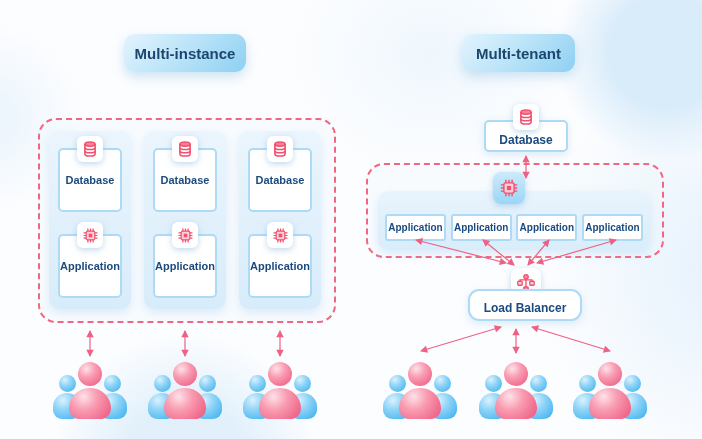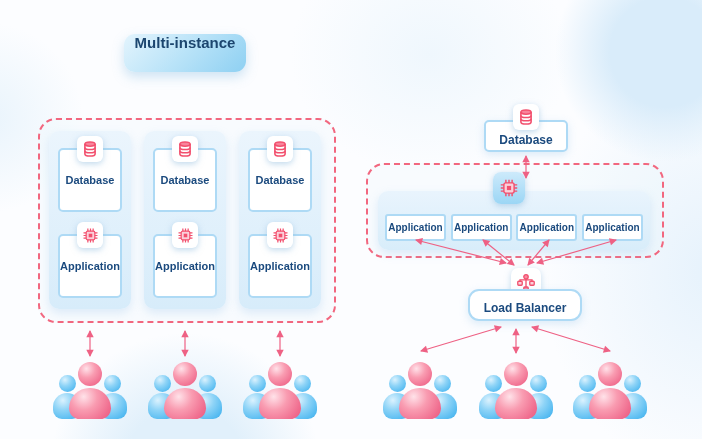--- a/index.html
+++ b/index.html
@@ -10,21 +10,21 @@
     background-image:
       radial-gradient(110px 110px at 665px 52px, #d9ecfa 0%, #d9ecfa 50%, rgba(217,236,250,0) 100%),
       radial-gradient(135px 135px at 185px 468px, #e1f0fb 0%, #e1f0fb 45%, rgba(225,240,251,0) 100%),
       radial-gradient(95px 95px at -12px 118px, #e9f4fc 0%, rgba(233,244,252,0) 100%),
       radial-gradient(170px 210px at 712px 270px, #e6f2fc 0%, rgba(230,242,252,0) 100%),
       radial-gradient(140px 120px at 430px 55px, #eff7fd 0%, rgba(239,247,253,0) 100%);
   }
   .scene{position:absolute;inset:0;width:702px;height:439px;}
 
   .badge{
-    position:absolute;display:flex;justify-content:center;
+    position:absolute;display:flex;align-items:center;justify-content:center;
     border-radius:11px;font-weight:bold;font-size:15px;color:#1c466f;
     background:linear-gradient(135deg,#e3f4fd 0%,#b9e3f8 50%,#8ed0f2 100%);
     box-shadow:0 5px 12px rgba(121,181,221,.35);
   }
   .badge.left{left:124px;top:34px;width:122px;height:38px;}
   .badge.right{left:462px;top:34px;width:113px;height:38px;}
 
   .dashed{position:absolute;border:2px dashed #f2677f;border-radius:18px;box-sizing:border-box;background:rgba(235,246,253,.25);}
   .dashed.lb-left{left:38px;top:118px;width:298px;height:205px;}
   .dashed.lb-right{left:366px;top:163px;width:298px;height:95px;}
@@ -101,20 +101,23 @@
   .arrow-layer{position:absolute;inset:0;pointer-events:none;}
   svg.glyph{display:block;}
 </style>
 </head>
 <body>
 
 <div class="scene">
 
   <div class="badge left">
     <span>Multi-instance</span>
+  </div>
+  <div class="badge right">
+    <span>Multi-tenant</span>
   </div>
 
   <div class="dashed lb-left"></div>
 
   <div class="col-card c1">
     <div class="io-box first">
       <div class="icon-sq">
         <svg class="glyph" width="16" height="16" viewBox="0 0 16 16">
             <g fill="none" stroke="#f2506e" stroke-width="1.6">
               <ellipse cx="8" cy="3.1" rx="5.1" ry="2.1" fill="#f8849b"></ellipse>

